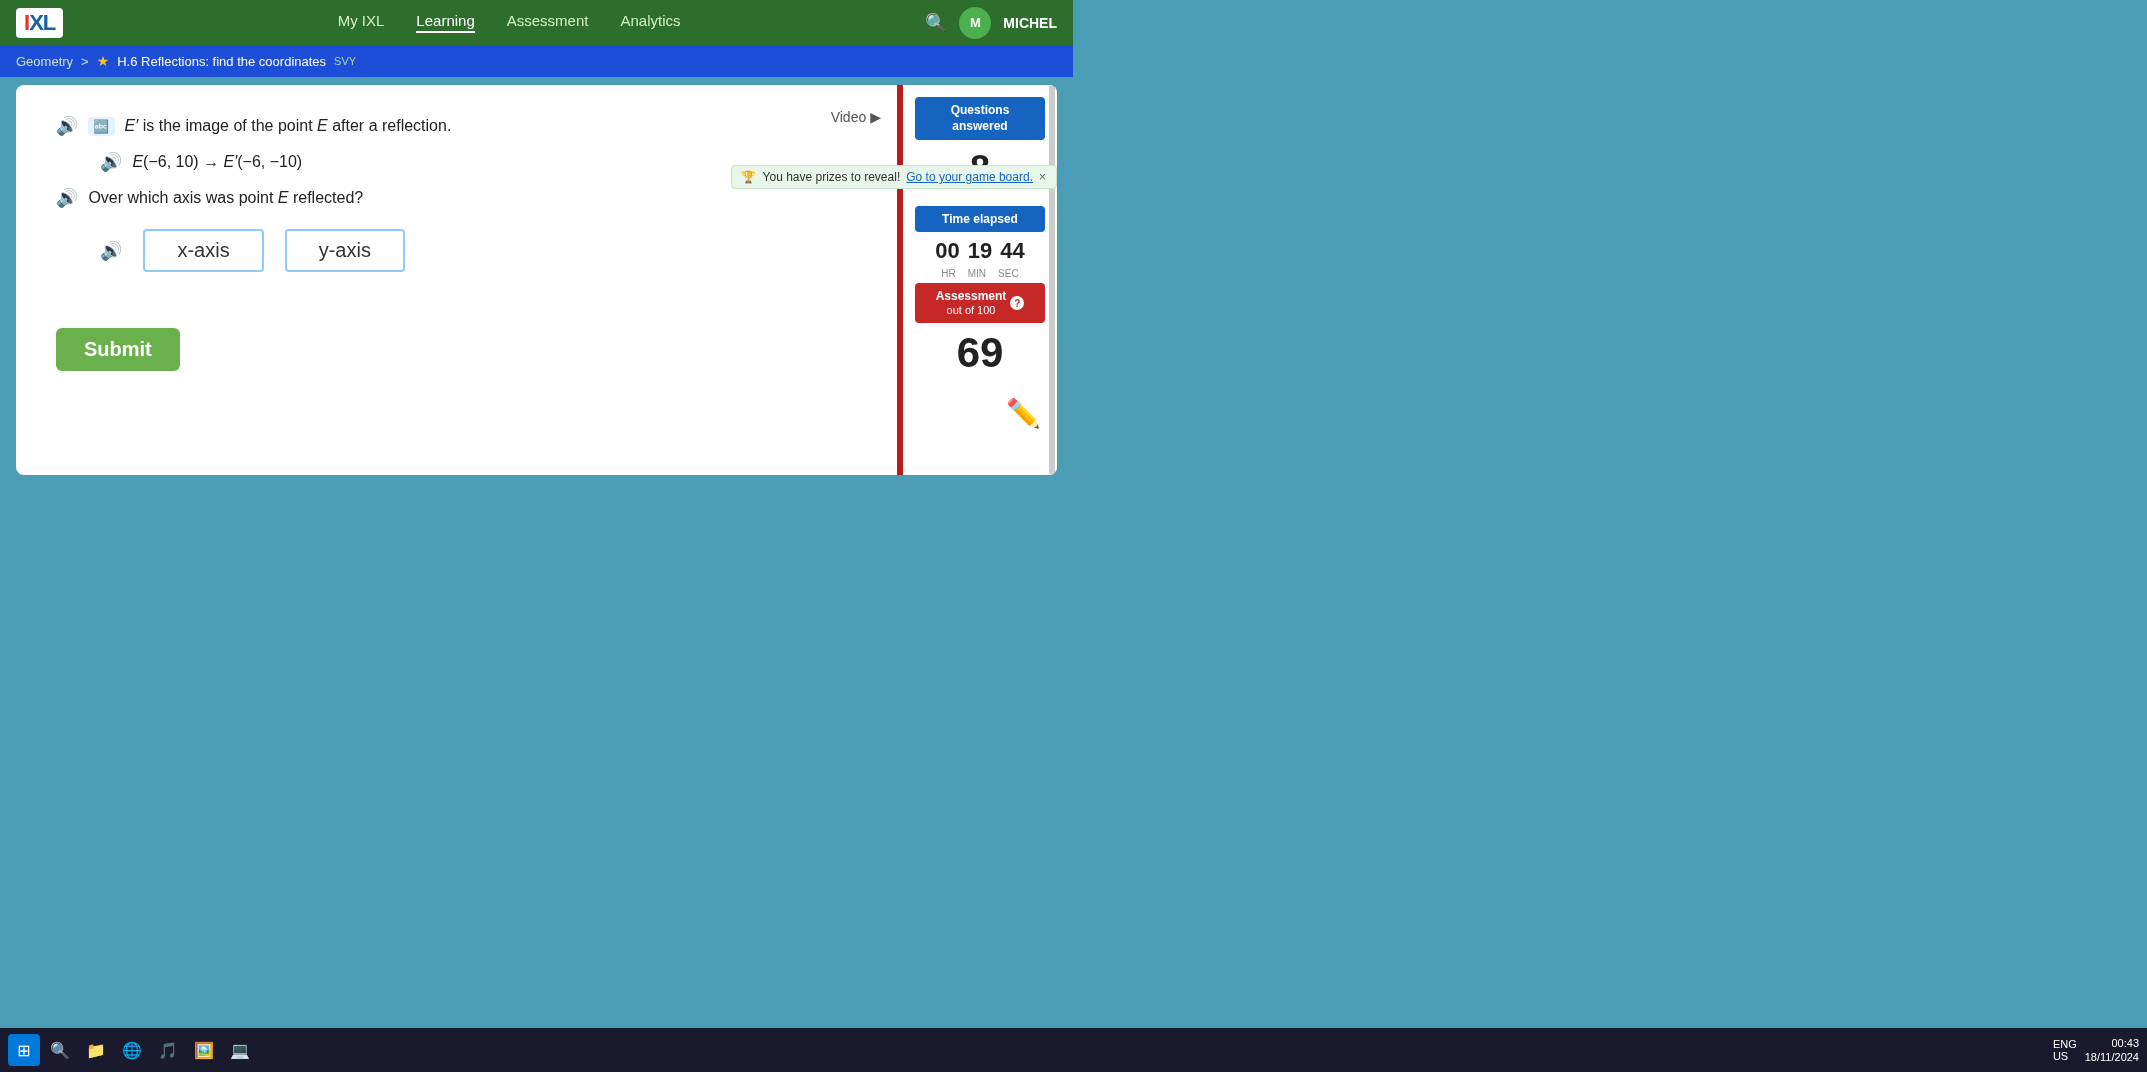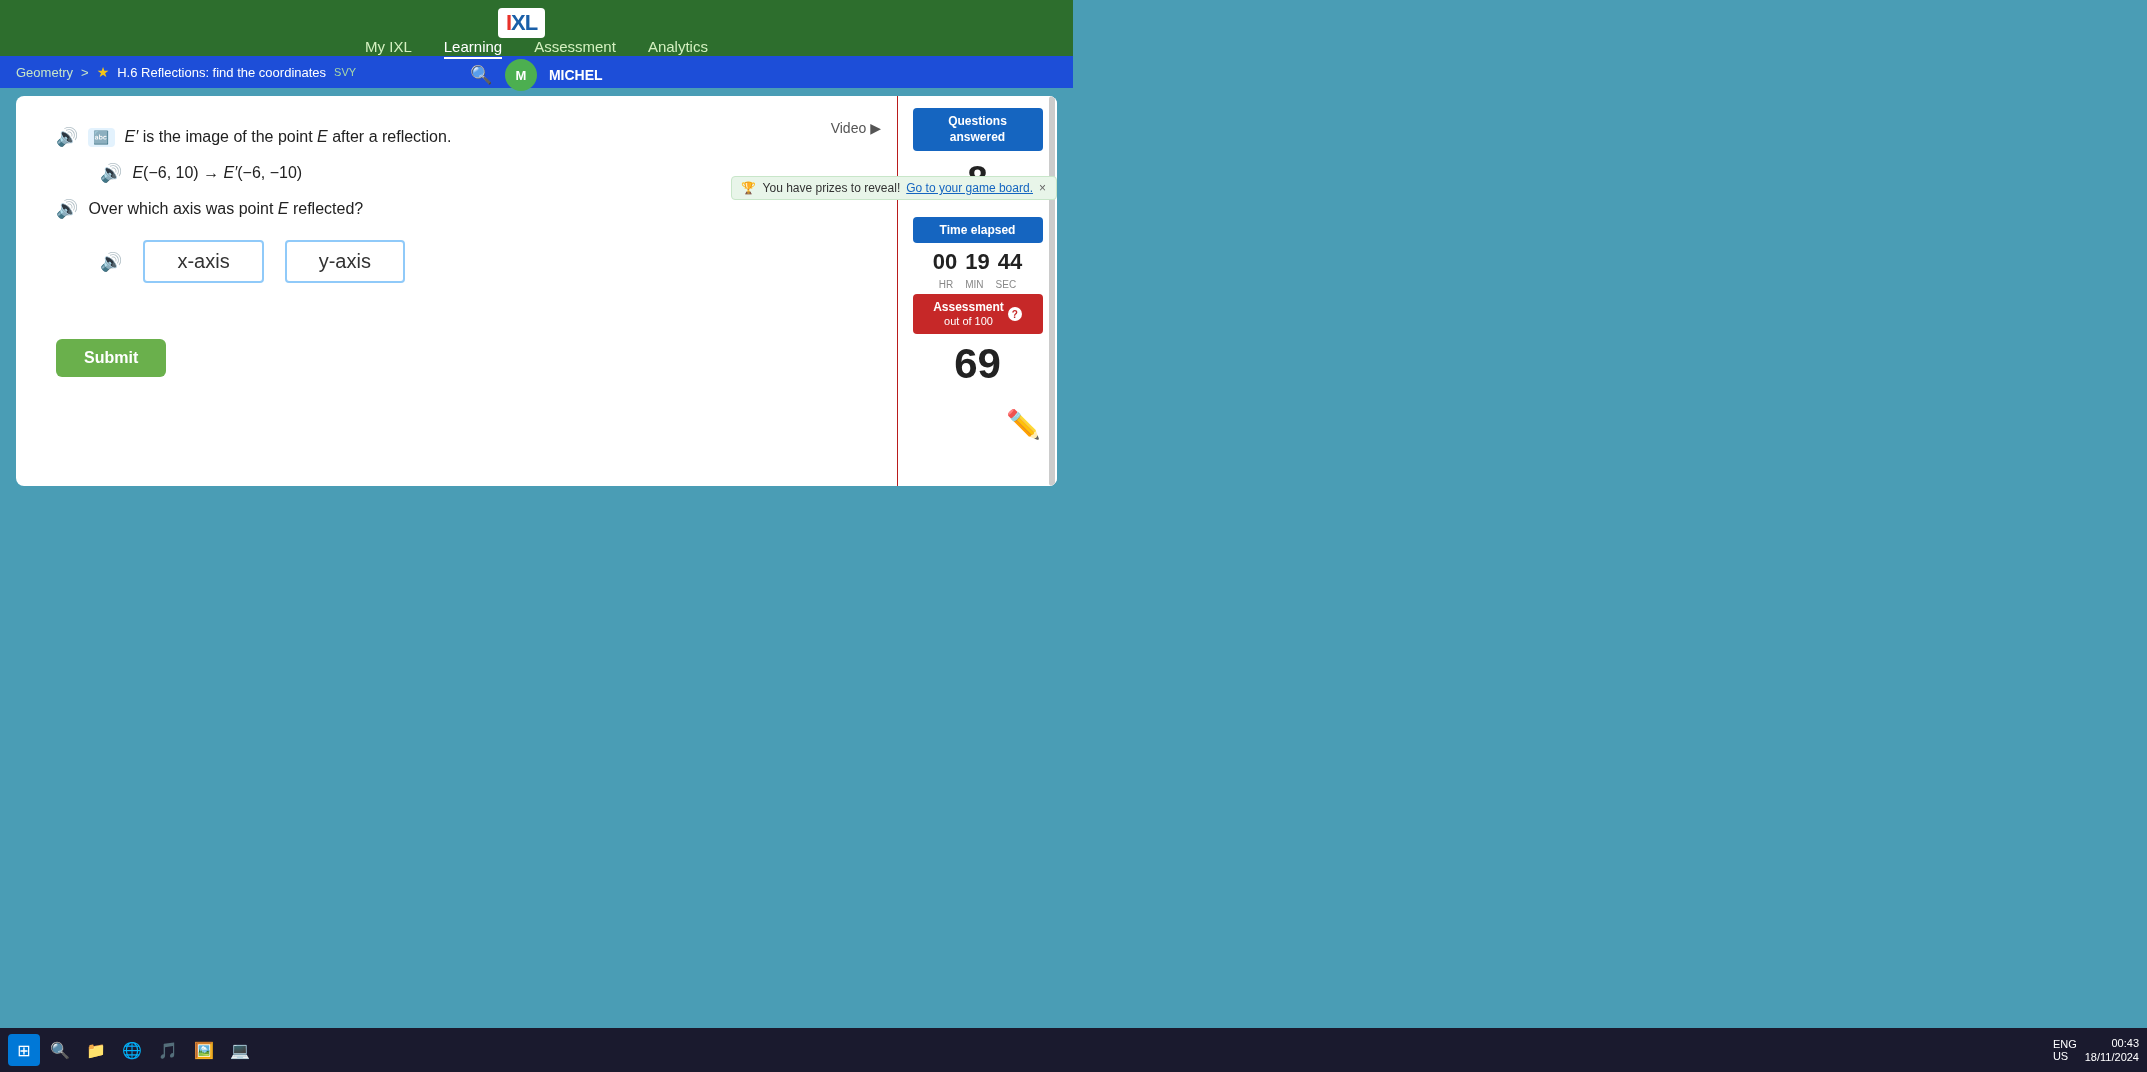--- a/index.html
+++ b/index.html
@@ -3,24 +3,23 @@
   <meta charset="utf-8">
   <style>
     * { margin: 0; padding: 0; box-sizing: border-box; }
     body { font-family: Arial, sans-serif; background: #4a9db5; width: 1073px; height: 536px; overflow: hidden; transform-origin: top left; }
 
     
     .navbar {
       background: #2d6e2d;
       display: flex;
       align-items: center;
-      height: 56px;
-      padding: 8px 16px;
+      height: 45px;
+      padding: 0 16px;
       position: relative;
-      flex-direction: column;
     }
     .logo-box {
       background: white;
       border-radius: 4px;
       padding: 2px 8px;
       font-size: 22px;
       font-weight: bold;
       color: #1a5fa8;
       margin-right: 30px;
       letter-spacing: -1px;
@@ -185,21 +184,21 @@
     }
 
     
     .submit-btn {
       margin-top: 28px;
       background: #6ab04c;
       color: white;
       border: none;
       border-radius: 6px;
       padding: 10px 28px;
-      font-size: 16px;
+      font-size: 20px;
       font-weight: bold;
       cursor: pointer;
     }
 
     
     .video-link {
       position: absolute;
       top: 24px;
       right: 16px;
       display: flex;
@@ -208,21 +207,21 @@
       font-size: 14px;
       color: #555;
       cursor: pointer;
     }
     .video-play { color: #555; font-size: 14px; }
 
     
     .sidebar {
       width: 160px;
       background: white;
-      border-left: 1px solid #b91c1c;
+      border-left: 6px solid #b91c1c;
       display: flex;
       flex-direction: column;
       align-items: center;
       padding-top: 12px;
     }
     .stat-box {
       width: 130px;
       background: #1565c0;
       color: white;
       border-radius: 4px;

